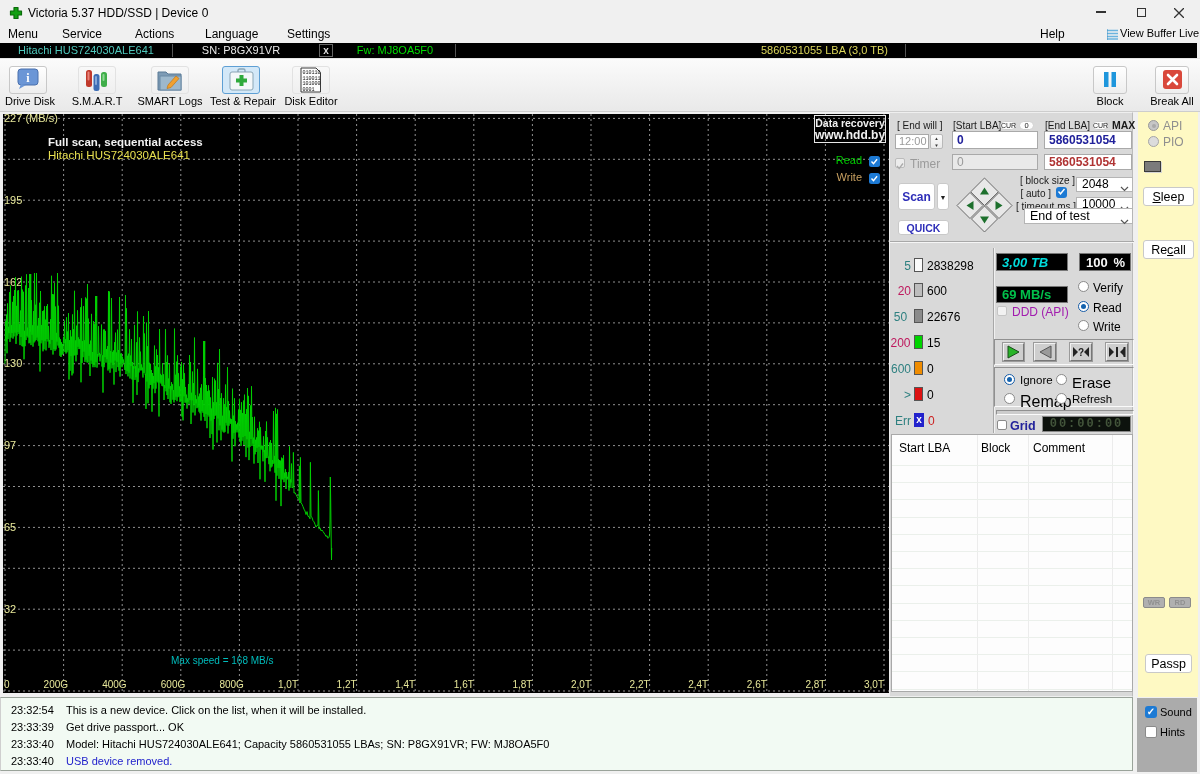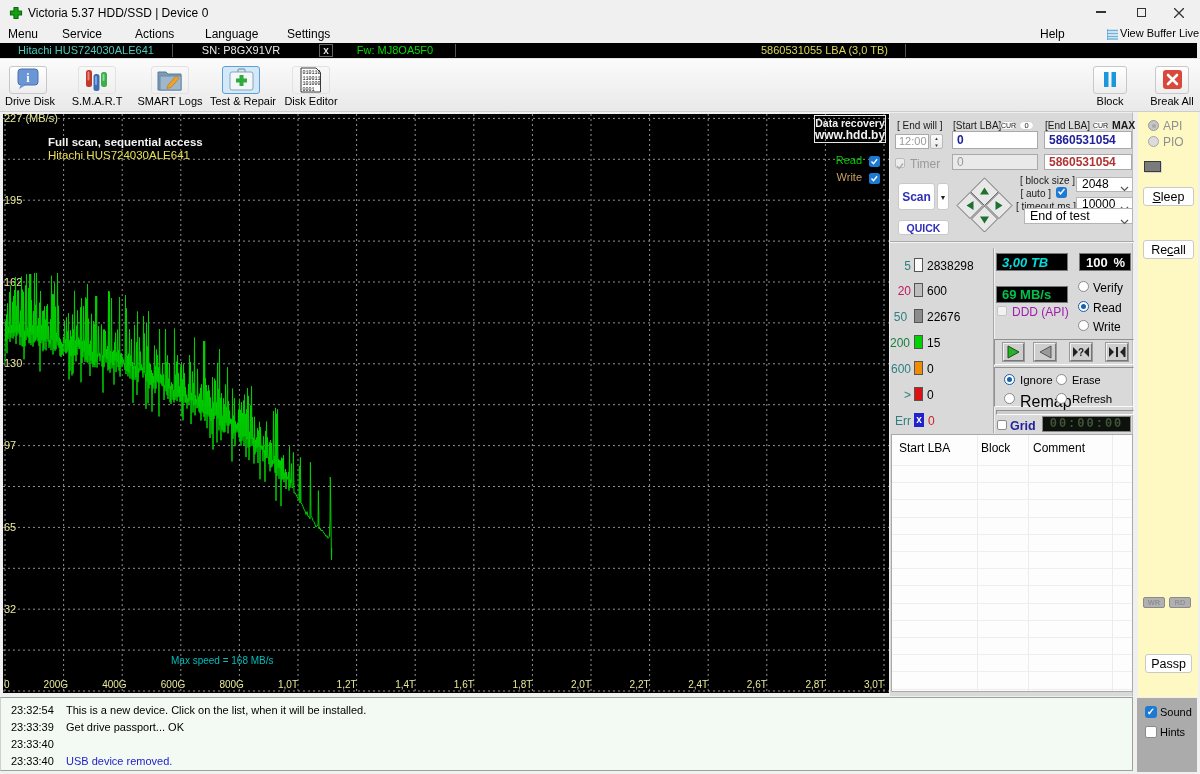--- a/index.html
+++ b/index.html
@@ -272,21 +272,21 @@
  <div class="abs" style="left:103px;top:135px;width:2px;height:185px;border-left:1px solid #a8a8a8;border-right:1px solid #f0f0f0"></div>
  <div class="plbl" style="left:0px;top:146px;width:21px;text-align:right;color:#2e8080;font-size:12px">5</div>
  <div class="abs" style="left:24px;top:145px;width:9px;height:14px;background:#fafafa;border:1px solid #555"></div>
  <div class="abs" style="left:37px;top:146px;font-size:12px">2838298</div>
  <div class="plbl" style="left:0px;top:171px;width:21px;text-align:right;color:#be185d;font-size:12px">20</div>
  <div class="abs" style="left:24px;top:170px;width:9px;height:14px;background:#bdbdbd;border:1px solid #555"></div>
  <div class="abs" style="left:37px;top:171px;font-size:12px">600</div>
  <div class="plbl" style="left:0px;top:197px;width:21px;text-align:center;color:#2e8080;font-size:12px">50</div>
  <div class="abs" style="left:24px;top:196px;width:9px;height:14px;background:#8b8b8b;border:1px solid #555"></div>
  <div class="abs" style="left:37px;top:197px;font-size:12px">22676</div>
- <div class="plbl" style="left:0px;top:223px;width:21px;text-align:left;color:#15803d;font-size:12px">200</div>
+ <div class="plbl" style="left:0px;top:223px;width:21px;text-align:center;color:#be185d;font-size:12px">200</div>
  <div class="abs" style="left:24px;top:222px;width:9px;height:14px;background:#00d400;border:1px solid #555"></div>
  <div class="abs" style="left:37px;top:223px;font-size:12px">15</div>
  <div class="plbl" style="left:0px;top:249px;width:21px;text-align:right;color:#2e8080;font-size:12px">600</div>
  <div class="abs" style="left:24px;top:248px;width:9px;height:14px;background:#f08c00;border:1px solid #555"></div>
  <div class="abs" style="left:37px;top:249px;font-size:12px">0</div>
  <div class="plbl" style="left:0px;top:275px;width:21px;text-align:right;color:#2e8080;font-size:12px">&gt;</div>
  <div class="abs" style="left:24px;top:274px;width:9px;height:14px;background:#dd1111;border:1px solid #555"></div>
  <div class="abs" style="left:37px;top:275px;font-size:12px">0</div>
  <div class="plbl" style="left:0px;top:301px;width:21px;text-align:right;color:#2e8080;font-size:12px">Err</div>
  <div class="abs" style="left:24px;top:300px;width:10px;height:14px;background:#2222cc;color:#fff;font-size:10px;font-weight:bold;text-align:center;line-height:14px">x</div>
@@ -320,21 +320,21 @@
         <path d="M2 3l5 5-5 5z" fill="#222"></path>
         <rect x="9" y="3" width="2" height="10" fill="#222"></rect>
         <path d="M18 3l-5 5 5 5z" fill="#222"></path>
         <rect x="16.5" y="3" width="2" height="10" fill="#222"></rect>
       </svg></div>
 
  <div class="abs" style="left:104px;top:254px;width:140px;height:40px;border:1px solid;border-color:#909090 #fafafa #fafafa #909090"></div>
  <div class="radio sel" style="left:114px;top:261px"></div>
     <div class="abs" style="left:130px;top:261px;font-size:11.5px">Ignore</div>
  <div class="radio" style="left:166px;top:261px"></div>
-    <div class="abs" style="left:182px;top:261px;font-size:11px">Erase</div>
+    <div class="abs" style="left:182px;top:261px;font-size:15px">Erase</div>
  <div class="radio" style="left:114px;top:280px"></div>
     <div class="abs" style="left:130px;top:280px;font-size:16px">Remap</div>
  <div class="radio" style="left:166px;top:280px"></div>
     <div class="abs" style="left:182px;top:280px;font-size:11.5px">Refresh</div>
  <div class="abs" style="left:106px;top:297px;width:138px;height:5px;background:#cccccc;border:1px solid;border-color:#909090 #fafafa #fafafa #909090"></div>
  <div class="cb" style="left:107px;top:307px;width:10px;height:10px"></div>
  <div class="abs" style="left:120px;top:306px;font-size:12.5px;font-weight:bold;color:#22229b">Grid</div>
  <div class="lcd" style="left:152px;top:303px;width:89px;height:16px;background:#0d120d;border:1px solid #888;color:#42543a;font-family:'Liberation Mono',monospace;font-size:12px;line-height:14px;text-align:center;letter-spacing:2px">00:00:00</div>
 
  <div class="abs" style="left:1px;top:321px;width:242px;height:258px;background:#fdfdfd;border:1px solid #a9a9a9;overflow:hidden">
@@ -375,20 +375,21 @@
  <div class="abs" style="left:31px;top:485px;width:22px;height:11px;background:#b0b0b0;border:1px solid #8b8b8b;border-radius:2px;color:#909090;font-size:7.5px;font-weight:bold;text-align:center;line-height:9px">RD</div>
  <div class="btn" style="left:7px;top:542px;width:47px;height:19px;line-height:18px;color:#000;font-weight:normal;font-size:12.5px">Passp</div>
 </div>
 
 <div class="abs" id="log">
 <div class="logline" style="left:10px;top:6px">23:32:54</div>
     <div class="logline" style="left:65px;top:6px">This is a new device. Click on the list, when it will be installed.</div>
 <div class="logline" style="left:10px;top:23px">23:33:39</div>
     <div class="logline" style="left:65px;top:23px">Get drive passport... OK</div>
 <div class="logline" style="left:10px;top:40px">23:33:40</div>
+    <div class="logline" style="left:65px;top:40px">Model: Hitachi HUS724030ALE641; Capacity 5860531055 LBAs; SN: P8GX91VR; FW: MJ8OA5F0</div>
 <div class="logline" style="left:10px;top:57px">23:33:40</div>
     <div class="logline" style="left:65px;top:57px;color:#2222cc">USB device removed.</div>
 </div>
 <div class="abs" id="corner">
 <div class="cbblue" style="left:8px;top:8px">✓</div>
 <div class="abs" style="left:23px;top:8px;font-size:11px">Sound</div>
 <div class="cb" style="left:8px;top:28px;width:12px;height:12px"></div>
 <div class="abs" style="left:23px;top:28px;font-size:11px">Hints</div>
 </div>
 

